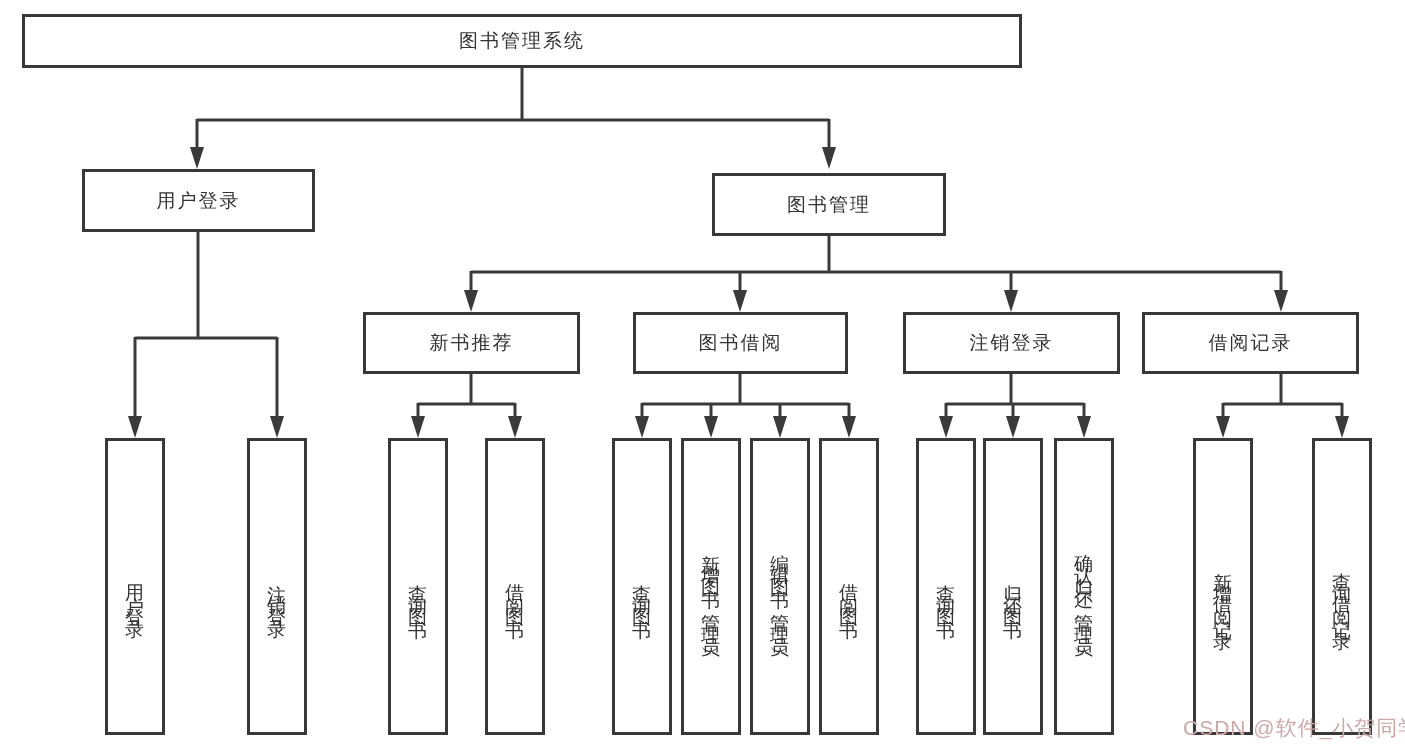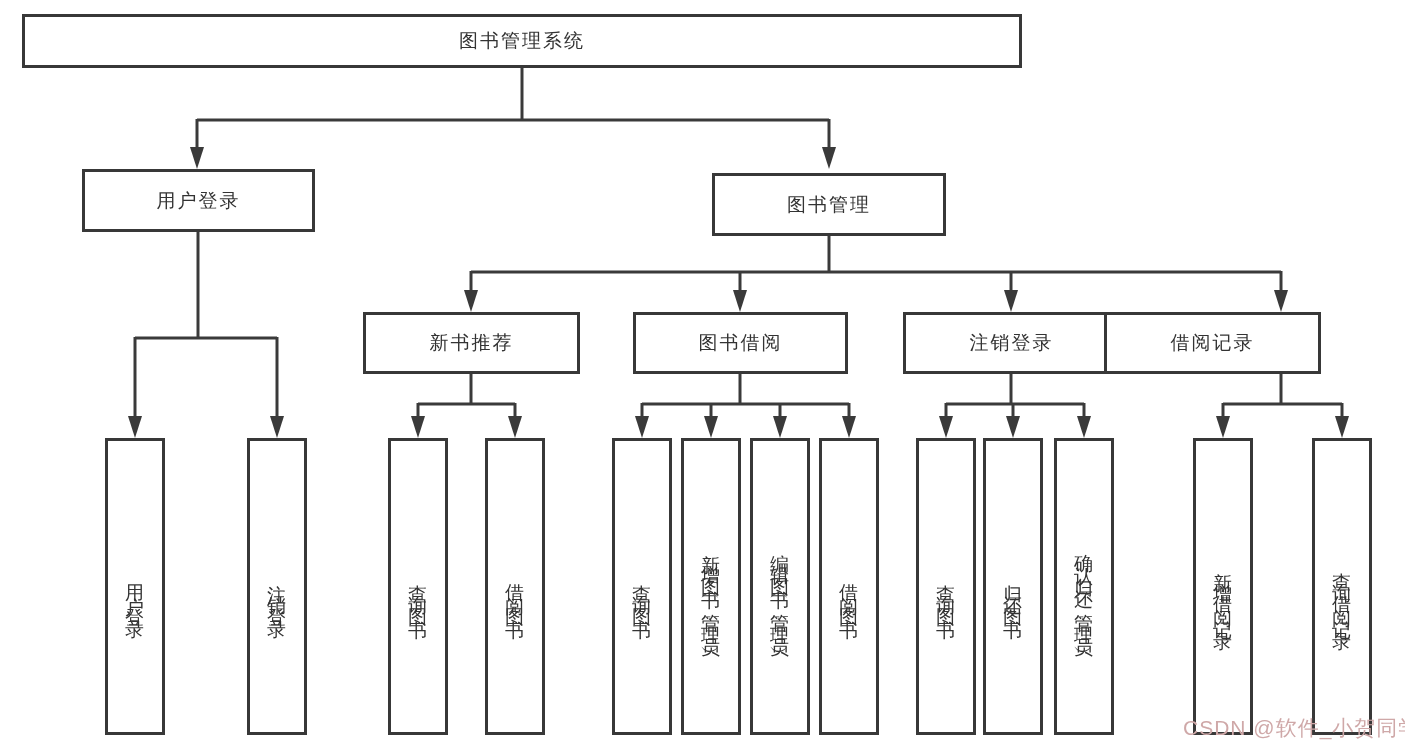--- a/index.html
+++ b/index.html
@@ -144,21 +144,21 @@
 
   <div class="box" style="left:363px; top:312px; width:217px; height:62px;">
     <span class="lbl">新书推荐</span>
   </div>
   <div class="box" style="left:633px; top:312px; width:215px; height:62px;">
     <span class="lbl">图书借阅</span>
   </div>
   <div class="box" style="left:903px; top:312px; width:217px; height:62px;">
     <span class="lbl">注销登录</span>
   </div>
-  <div class="box" style="left:1104px; top:312px; width:217px; height:62px;">
+  <div class="box" style="left:1142px; top:312px; width:217px; height:62px;">
     <span class="lbl">借阅记录</span>
   </div>
 
   <div class="box leaf" style="left:105px; top:438px; width:60px; height:297px;">
     <span class="lbl">用户登录</span>
   </div>
   <div class="box leaf" style="left:247px; top:438px; width:60px; height:297px;">
     <span class="lbl">注销登录</span>
   </div>
 

